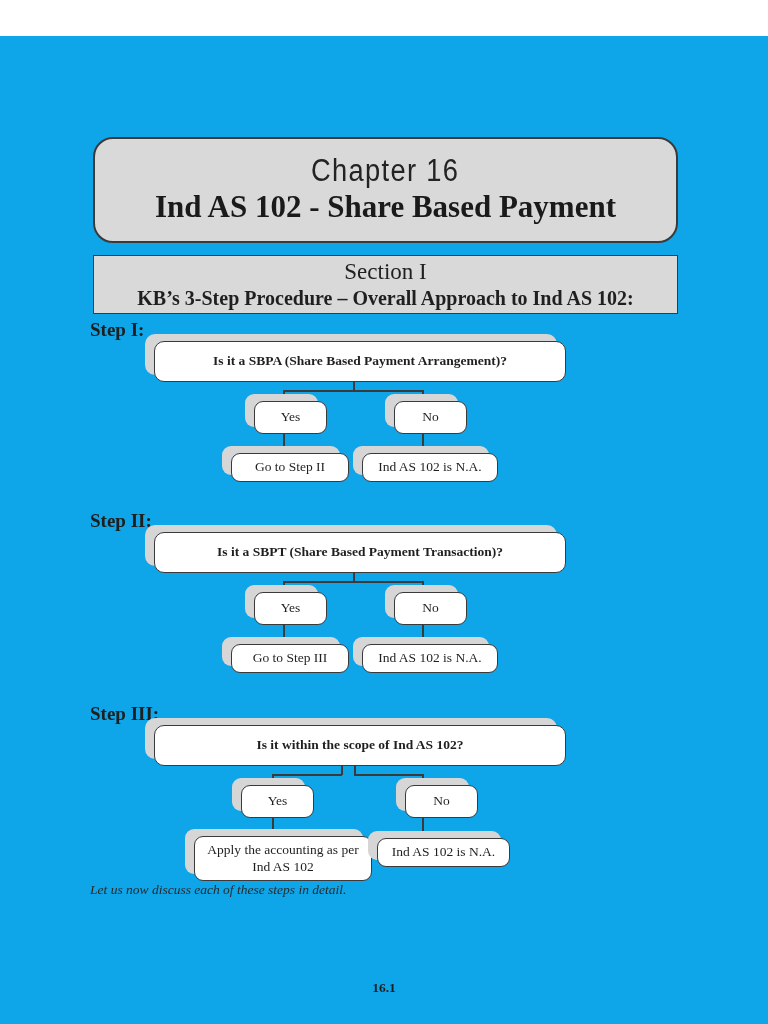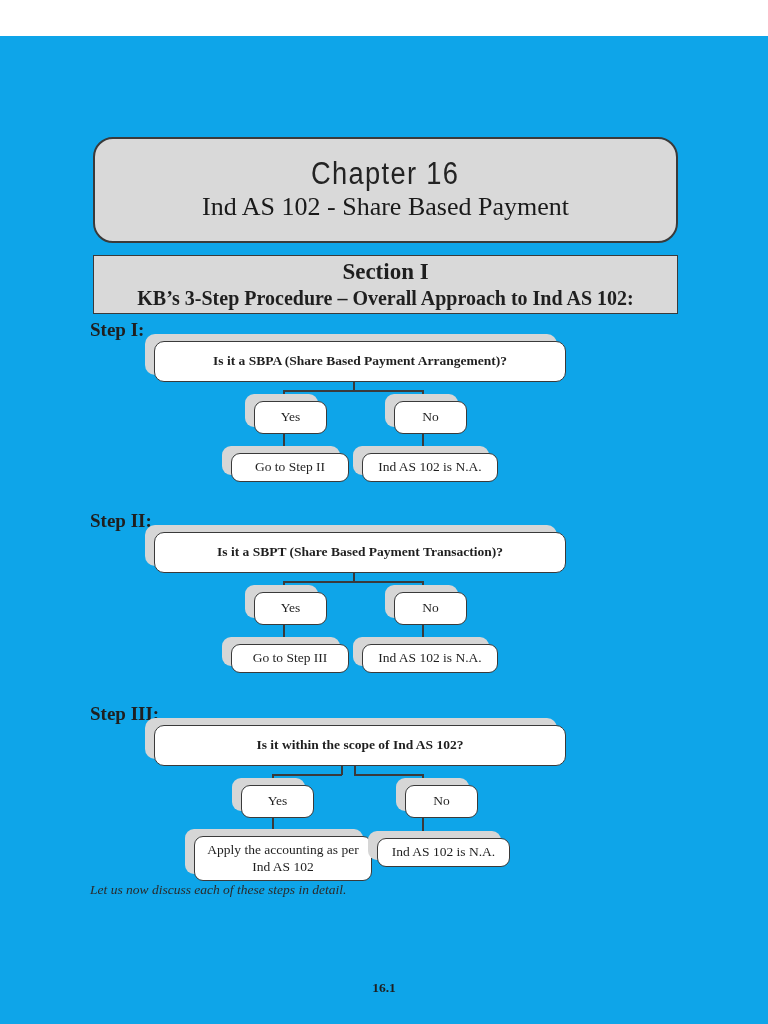--- a/index.html
+++ b/index.html
@@ -16,29 +16,29 @@
     position:absolute; left:93px; top:101px; width:585px; height:106px;
     background:#d9d9d9; border:2.5px solid #3a3a3a; border-radius:20px;
     box-sizing:border-box; display:flex; flex-direction:column;
     align-items:center; justify-content:center; gap:3px;
   }
   .chapter-label {
     font-family:"Liberation Sans","DejaVu Sans",sans-serif;
     font-size:31px; font-weight:400; line-height:1; letter-spacing:1.5px;
     transform:scaleX(0.88); transform-origin:center; color:#232323;
   }
-  .chapter-title { font-size:26px; font-weight:normal; line-height:1.15; color:#1a1a1a; }
+  .chapter-title { font-size:31px; font-weight:bold; line-height:1.15; color:#1a1a1a; }
 
   
   .section-box {
     position:absolute; left:93px; top:219px; width:585px; height:59px;
     background:#d9d9d9; border:1.5px solid #3a3a3a; box-sizing:border-box;
     text-align:center;
   }
-  .section-title { font-size:23px; font-weight:bold; line-height:1.2; margin-top:2px; }
+  .section-title { font-size:23px; font-weight:normal; line-height:1.2; margin-top:2px; }
   .section-subtitle { font-size:20px; font-weight:bold; line-height:1.25; }
 
   
   .step { position:absolute; left:0; width:768px; height:182px; }
   .s1 { top:282px; } .s2 { top:473px; } .s3 { top:666px;padding-left:8px; }
   .step-label { position:absolute; left:90px; top:1px; font-size:19px; font-weight:bold; }
 
   .fbox {
     position:absolute; box-sizing:border-box; background:#ffffff;
     border:1.5px solid #3a3a3a; border-radius:9px;

